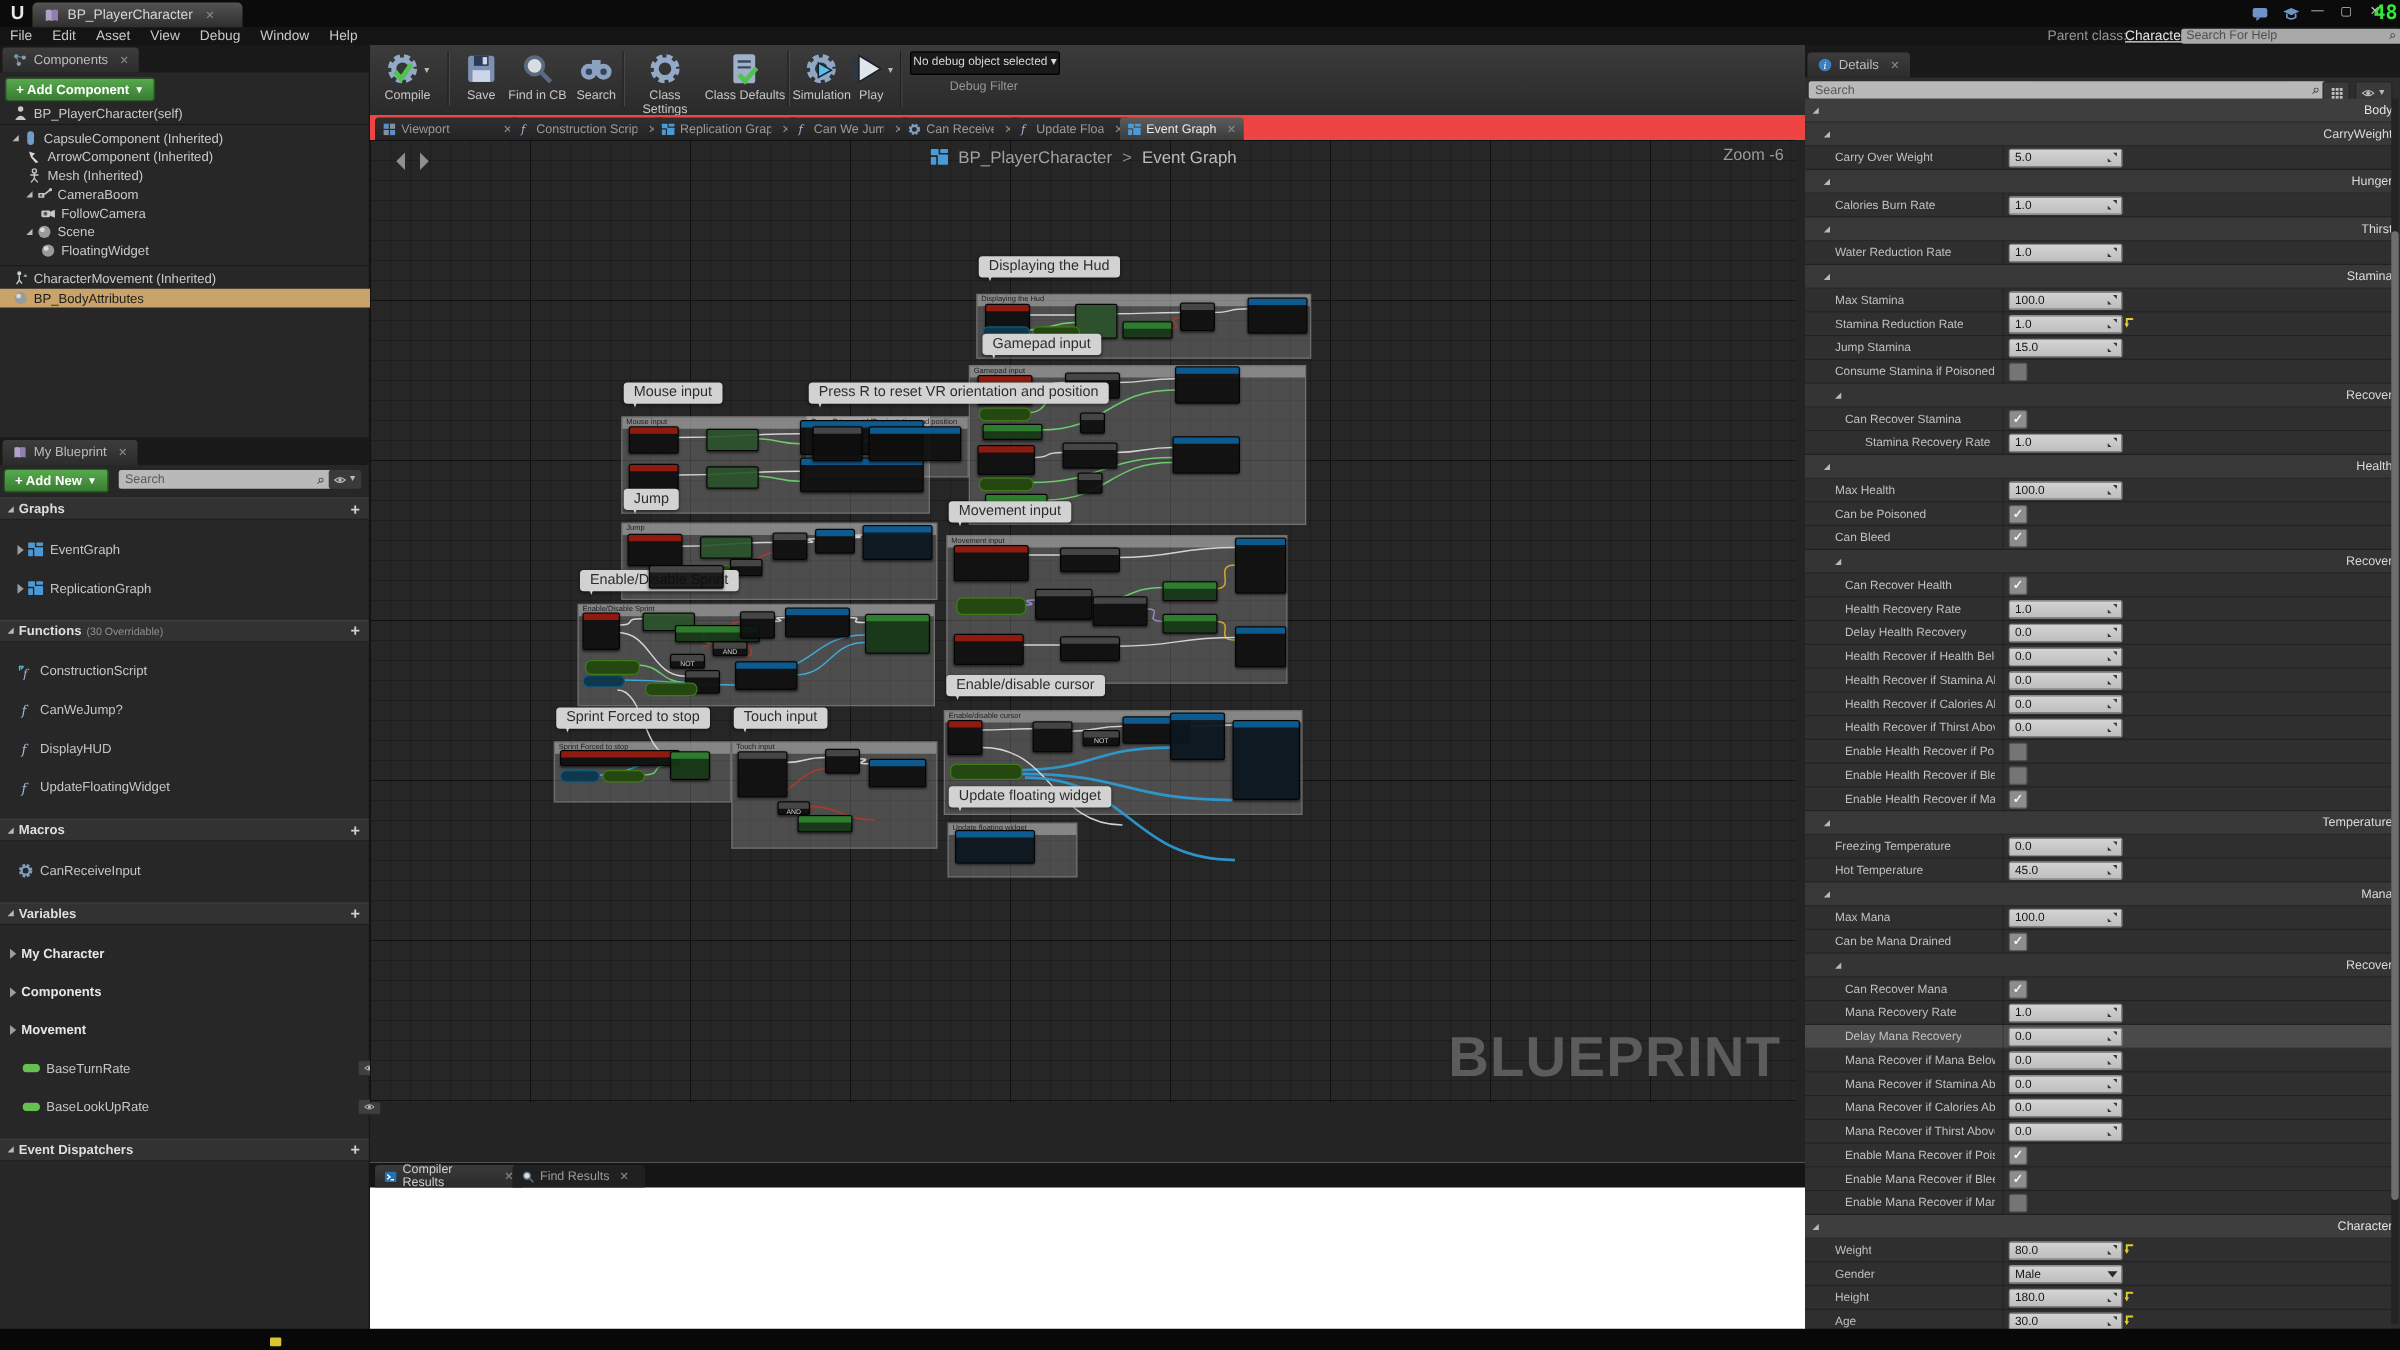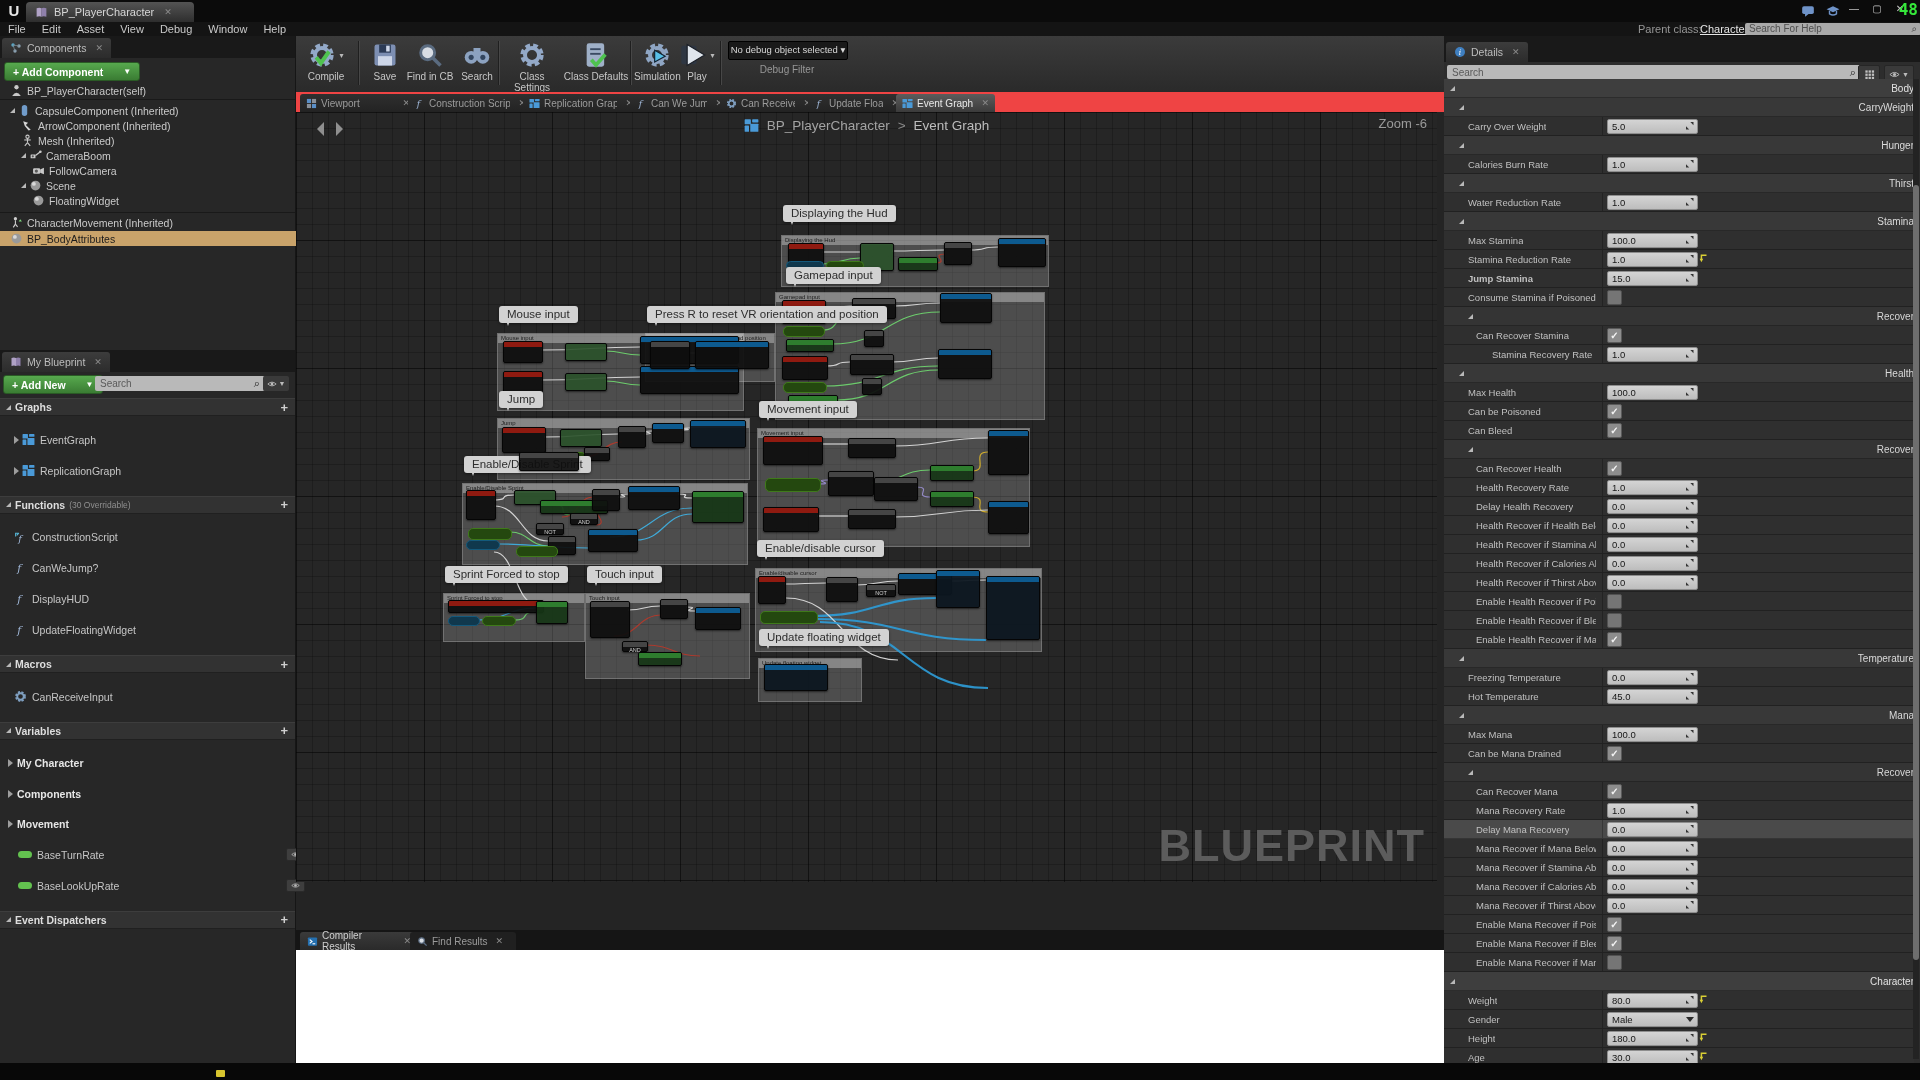--- a/index.html
+++ b/index.html
@@ -87,21 +87,21 @@
   .statusbar{position:absolute;left:0;top:1063px;width:1920px;height:17px;background:#080808;z-index:40;}
   .tmarker{position:absolute;left:216px;top:1070px;width:9px;height:7px;background:#d8c52f;
       border-radius:1px;z-index:41;}
   
   #left{position:absolute;left:0;top:36px;width:295px;height:1027px;background:#272727;
       border-right:1px solid #161616;}
   .ptabrow{position:absolute;left:0;width:100%;height:22px;background:#191919;}
   .ptab{position:absolute;left:2px;top:2px;height:20px;display:flex;align-items:center;gap:5px;
       padding:0 8px;font-size:10.5px;color:#bdbdbd;background:linear-gradient(#3c3c3c,#2c2c2c);
       border-radius:3px 3px 0 0;}
-  .greenbtn{display:inline-flex;align-items:center;gap:20px;background:linear-gradient(#57a94e,#3a7c33);
+  .greenbtn{display:inline-flex;align-items:center;gap:4px;background:linear-gradient(#57a94e,#3a7c33);
       border:1px solid #2a5a25;border-radius:3px;color:#fff;font-weight:bold;font-size:10.5px;
       padding:0 8px;height:17px;}
   .searchbox{background:#b9b9b9;border-radius:2px;color:#5a5a5a;font-size:10px;display:flex;
       align-items:center;padding:0 5px;justify-content:space-between;}
   .trow{position:absolute;left:0;width:295px;height:15px;display:flex;align-items:center;
       font-size:10.5px;color:#cacaca;}
   .trow.selected{background:#c9a36a;color:#1c1c1c;}
   .tdiv{position:absolute;left:0;width:295px;height:1px;background:#191919;}
   .exp{width:0;height:0;display:inline-block;}
   .exp.open{border-bottom:5px solid #b9b9b9;border-left:5px solid transparent;}
@@ -1114,21 +1114,21 @@
             </span>
           </span>
           <span class="revert">
             <svg width="9" height="9" viewBox="0 0 9 9" style="display:block">
               <path d="M7.5 1.2 L2.4 1.2 L2.4 6" stroke="#d9cf35" stroke-width="1.5" fill="none"></path>
               <path d="M0.6 4.8 L4.2 4.8 L2.4 8.2 Z" fill="#d9cf35"></path>
             </svg>
           </span>
         </div>
         <div class="drow data">
-          <span class="lbl" style="margin-left: 24px; max-width: 128px; font-weight: bold;">Jump Stamina</span>
+          <span class="lbl" style="margin-left: 24px; max-width: 128px;">Jump Stamina</span>
           <span class="numbox">
             <span>15.0</span>
             <span>
               <svg width="8" height="8" viewBox="0 0 8 8" style="display:block">
                 <path d="M0 7.5 L3.2 7.5 L0 4.3 Z" fill="#333"></path>
                 <path d="M7.5 0 L4.3 0 L7.5 3.2 Z" fill="#333"></path>
               </svg>
             </span>
           </span>
         </div>

